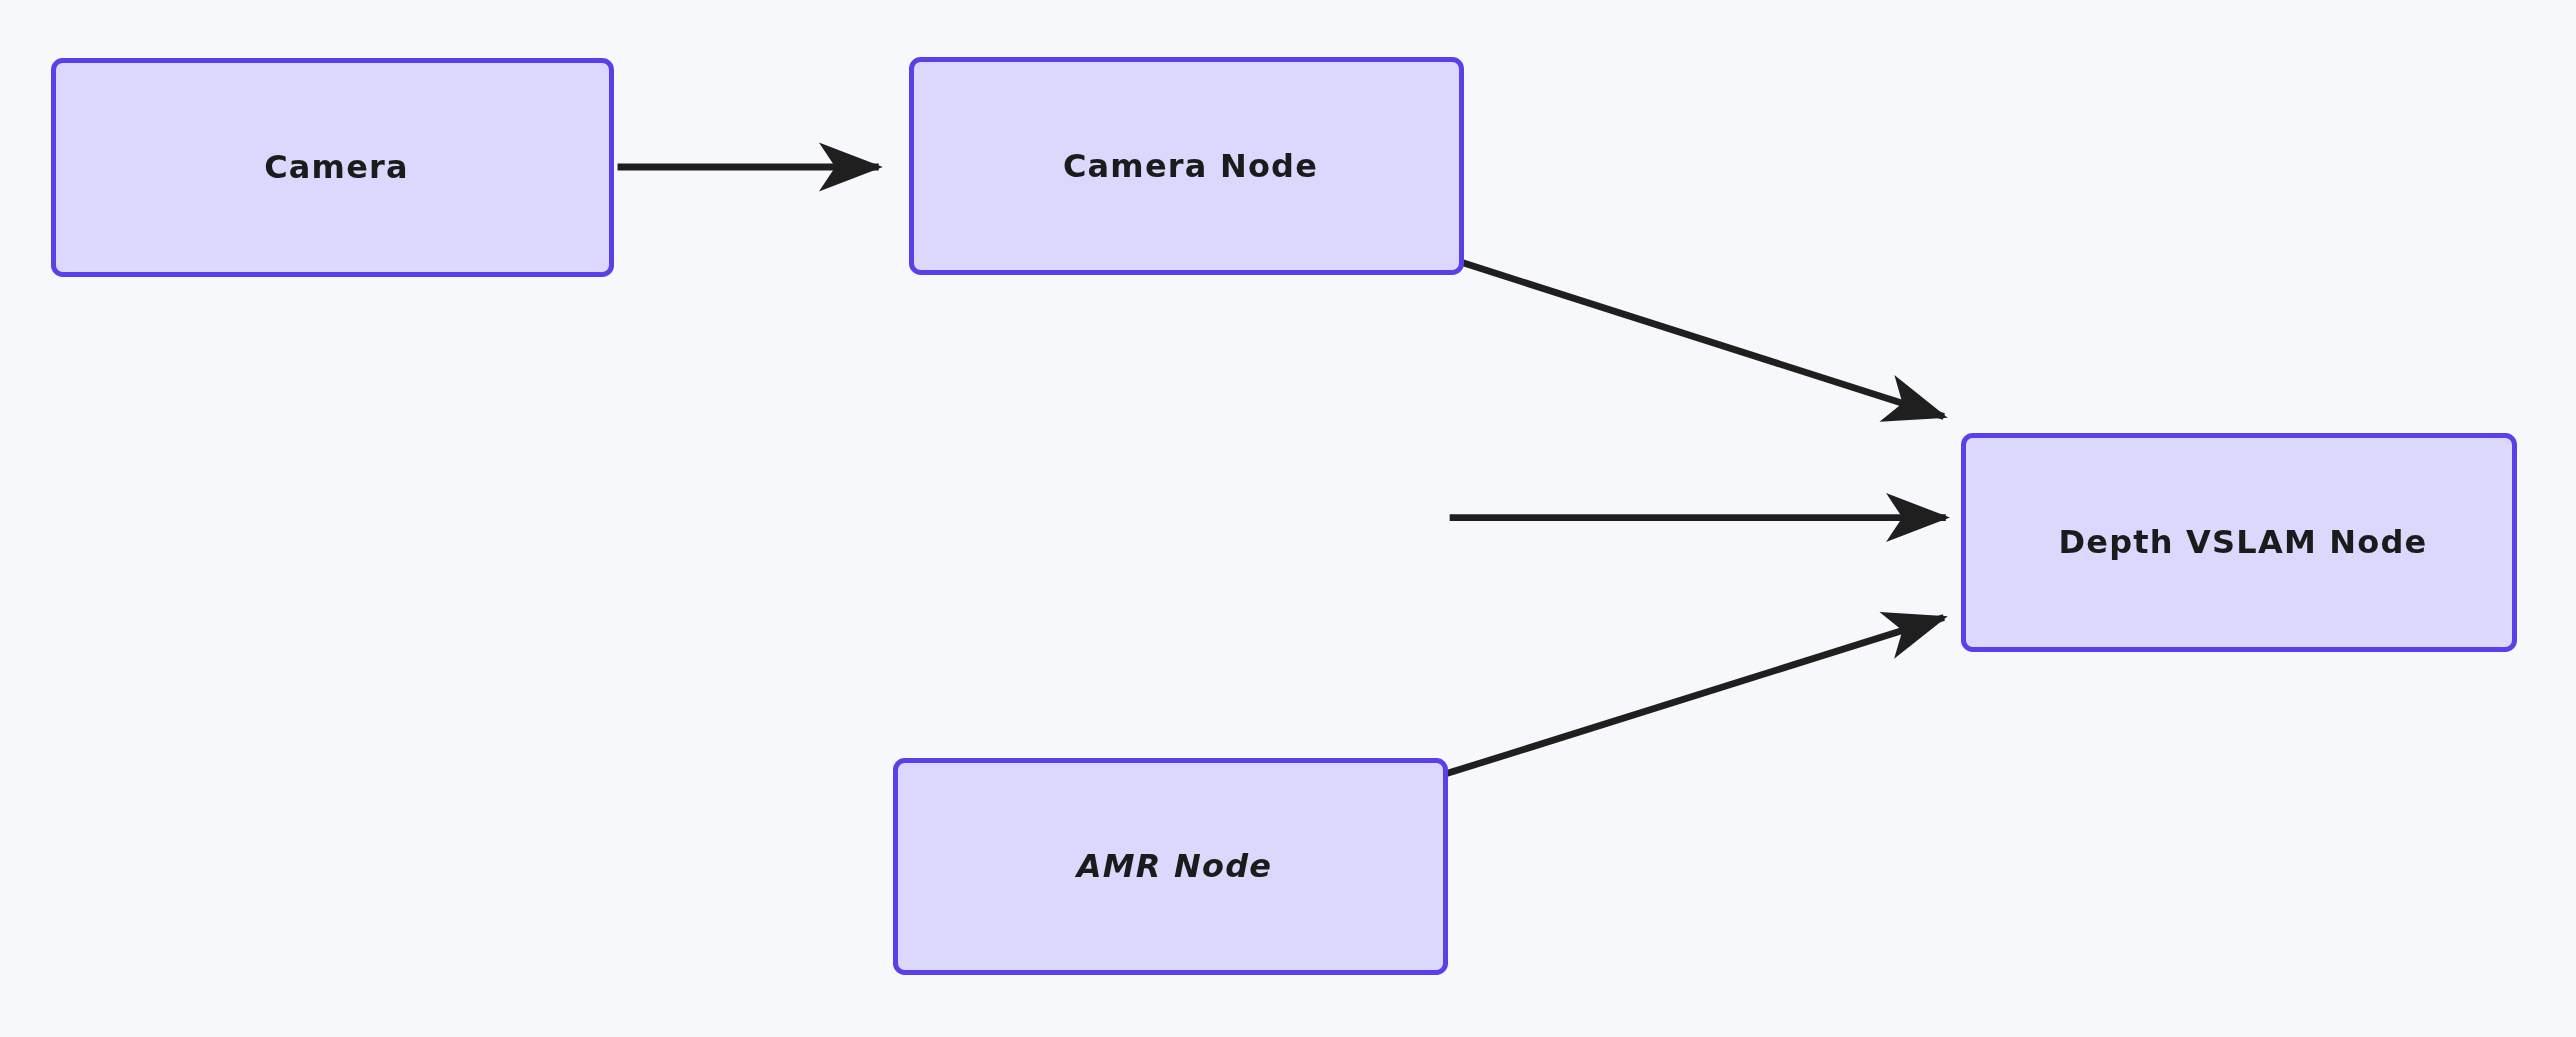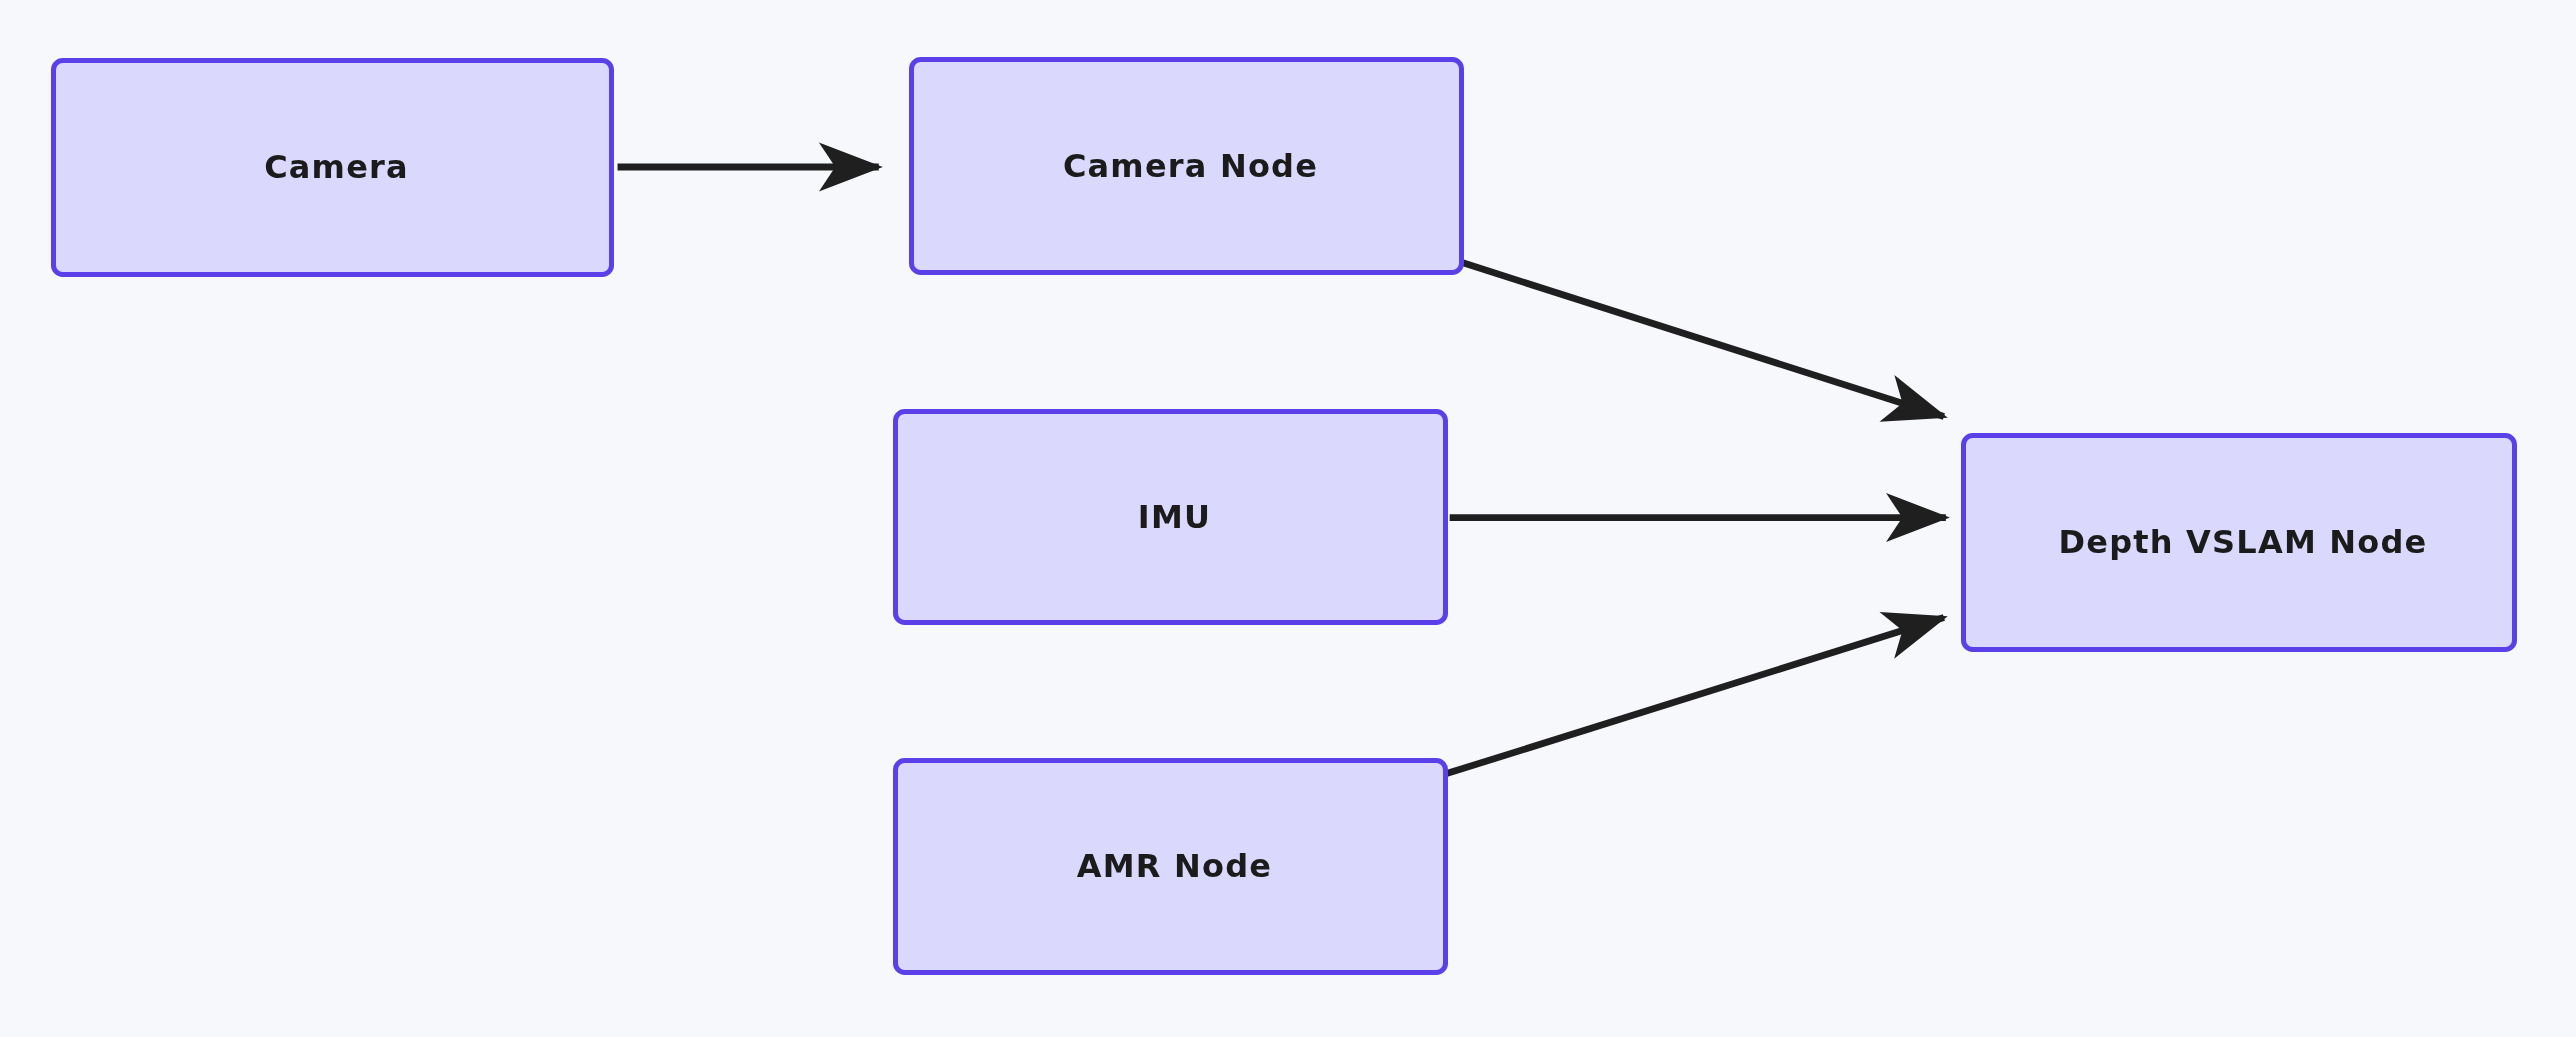--- a/index.html
+++ b/index.html
@@ -79,25 +79,22 @@
   </svg>
 
   <div class="node" id="node-camera" style="background: rgb(218, 216, 252); border-color: rgb(91, 63, 232); left: 51px; top: 58px; width: 563px; height: 219px;">
     <span class="node-label" style="color: rgb(27, 27, 27);">Camera</span>
   </div>
 
   <div class="node" id="node-camera-node" style="background: rgb(218, 216, 252); border-color: rgb(91, 63, 232); left: 893px; top: 57px; width: 555px; height: 218px;">
     <span class="node-label" style="color: rgb(27, 27, 27);">Camera Node</span>
   </div>
 
-  <div class="node" id="node-imu" style="background: rgb(218, 216, 252); border-color: rgb(91, 63, 232); left: 893px; top: 409px; width: 555px; height: 216px;">
-    <span class="node-label" style="color: rgb(27, 27, 27);">IMU</span>
-  </div>
 
-  <div class="node" id="node-amr-node" style="background: rgb(218, 216, 252); border-color: rgb(91, 63, 232); left: 893px; top: 758px; width: 555px; height: 217px;">
+  <div class="node" id="node-amr-node" style="background: rgb(218, 216, 252); border-color: rgb(91, 63, 232); left: 893px; top: 758px; width: 555px; height: 217px; font-style: italic;">
     <span class="node-label" style="color: rgb(27, 27, 27);">AMR Node</span>
   </div>
 
   <div class="node" id="node-depth-vslam" style="background: rgb(218, 216, 252); border-color: rgb(91, 63, 232); left: 1961px; top: 433px; width: 556px; height: 219px;">
     <span class="node-label" style="color: rgb(27, 27, 27);">Depth VSLAM Node</span>
   </div>
 
 </div>
 
 

